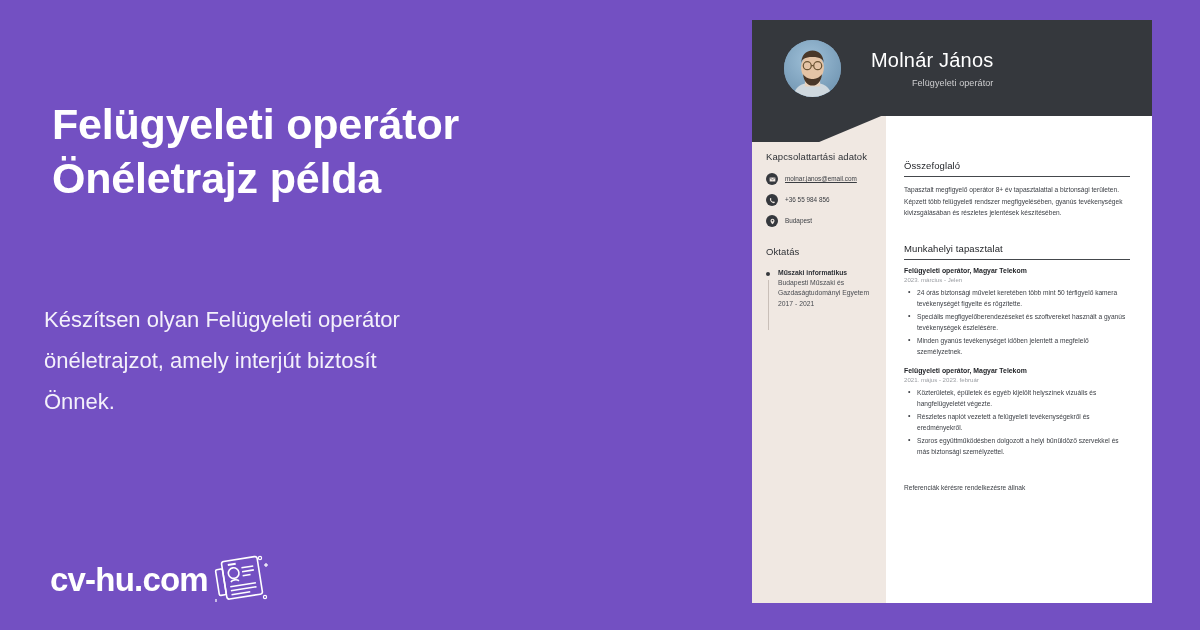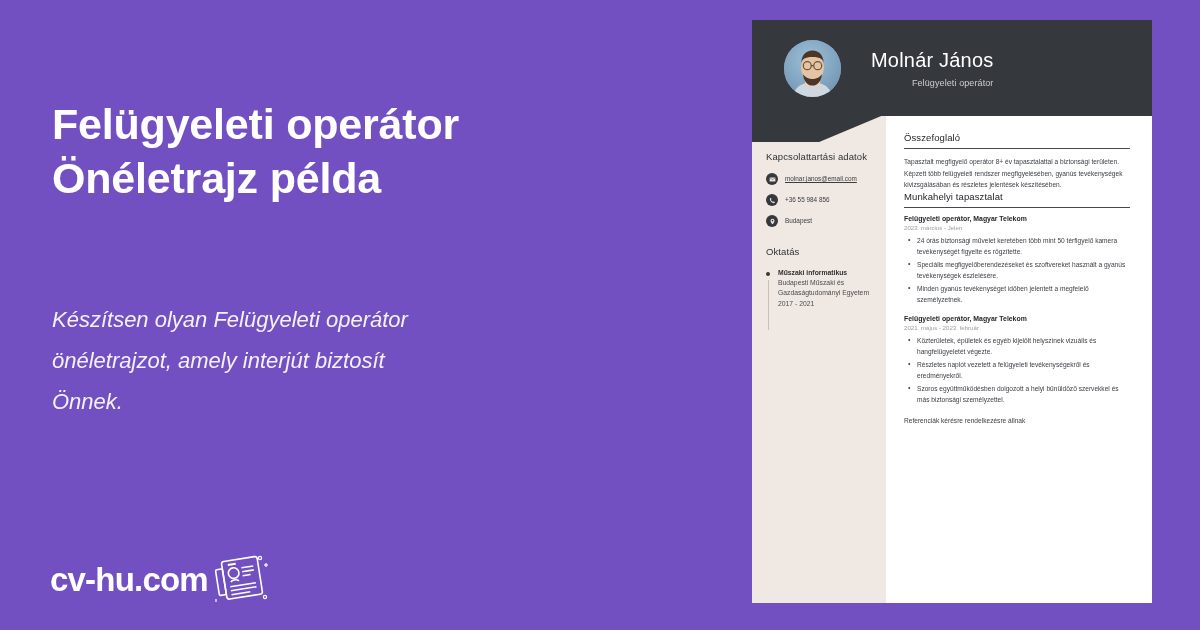--- a/index.html
+++ b/index.html
@@ -15,26 +15,25 @@
   .promo { position: absolute; left: 0; top: 0; width: 750px; height: 630px; }
   .promo-title {
     position: absolute; left: 52px; top: 97px;
     width: 600px;
     color: #ffffff;
     font-size: 43px; line-height: 54px; font-weight: 700;
     letter-spacing: -0.2px;
     white-space: pre-line;
   }
   .promo-sub {
-    position: absolute; left: 52px; top: 299px;
+    position: absolute; left: 44px; top: 299px;
     width: 380px;
     color: #f4f1fb;
     font-size: 22px; line-height: 41px; font-weight: 400;
     white-space: pre-line;
-    font-style: italic;
   }
   .brand { position: absolute; left: 50px; top: 552px; display: flex; align-items: center; justify-content: space-between; }
   .brand-text { color: #ffffff; font-size: 33px; font-weight: 700; letter-spacing: -0.8px; }
   .brand-icon { margin-left: 4px; }
 
   
   .cv {
     position: absolute; left: 752px; top: 20px;
     width: 400px; height: 583px;
     background: #ffffff;
@@ -92,22 +91,22 @@
     width: 4px; height: 4px; border-radius: 50%; background: #35383d;
     flex: 0 0 auto; margin-top: 4px;
   }
   .edu-rule { width: 1px; background: #c9bfb8; margin: 4px 0 0 1.5px; flex: 0 0 auto; }
   .edu-col { display: flex; flex-direction: column; align-items: center; flex: 0 0 auto; }
   .edu-body { margin-left: 8px; }
   .edu-title { font-size: 6.8px; color: #2f3237; font-weight: 700; line-height: 1.45; }
   .edu-line { font-size: 6.8px; color: #4a4d52; line-height: 1.55; }
 
   
-  .cv-main { flex: 1 1 auto; background: #ffffff; padding: 16px 22px 0 18px; }
-  .sec + .sec { margin-top: 0; }
+  .cv-main { flex: 1 1 auto; background: #ffffff; padding: 44px 22px 0 18px; }
+  .sec + .sec { margin-top: 24px; }
   .sec-h {
     font-size: 9.5px; color: #24262a; font-weight: 400;
     padding-bottom: 5px; border-bottom: 1.4px solid #44474c;
     margin-bottom: 7px; letter-spacing: 0.1px;
   }
   .sec-p { font-size: 6.6px; color: #3d4046; line-height: 1.75; }
   .job { margin-bottom: 9px; }
   .job-title { font-size: 6.9px; color: #24262a; font-weight: 700; }
   .job-date { font-size: 6.1px; color: #9a9da2; margin-top: 2px; }
   .job-ul { list-style: none; margin-top: 4px; }

